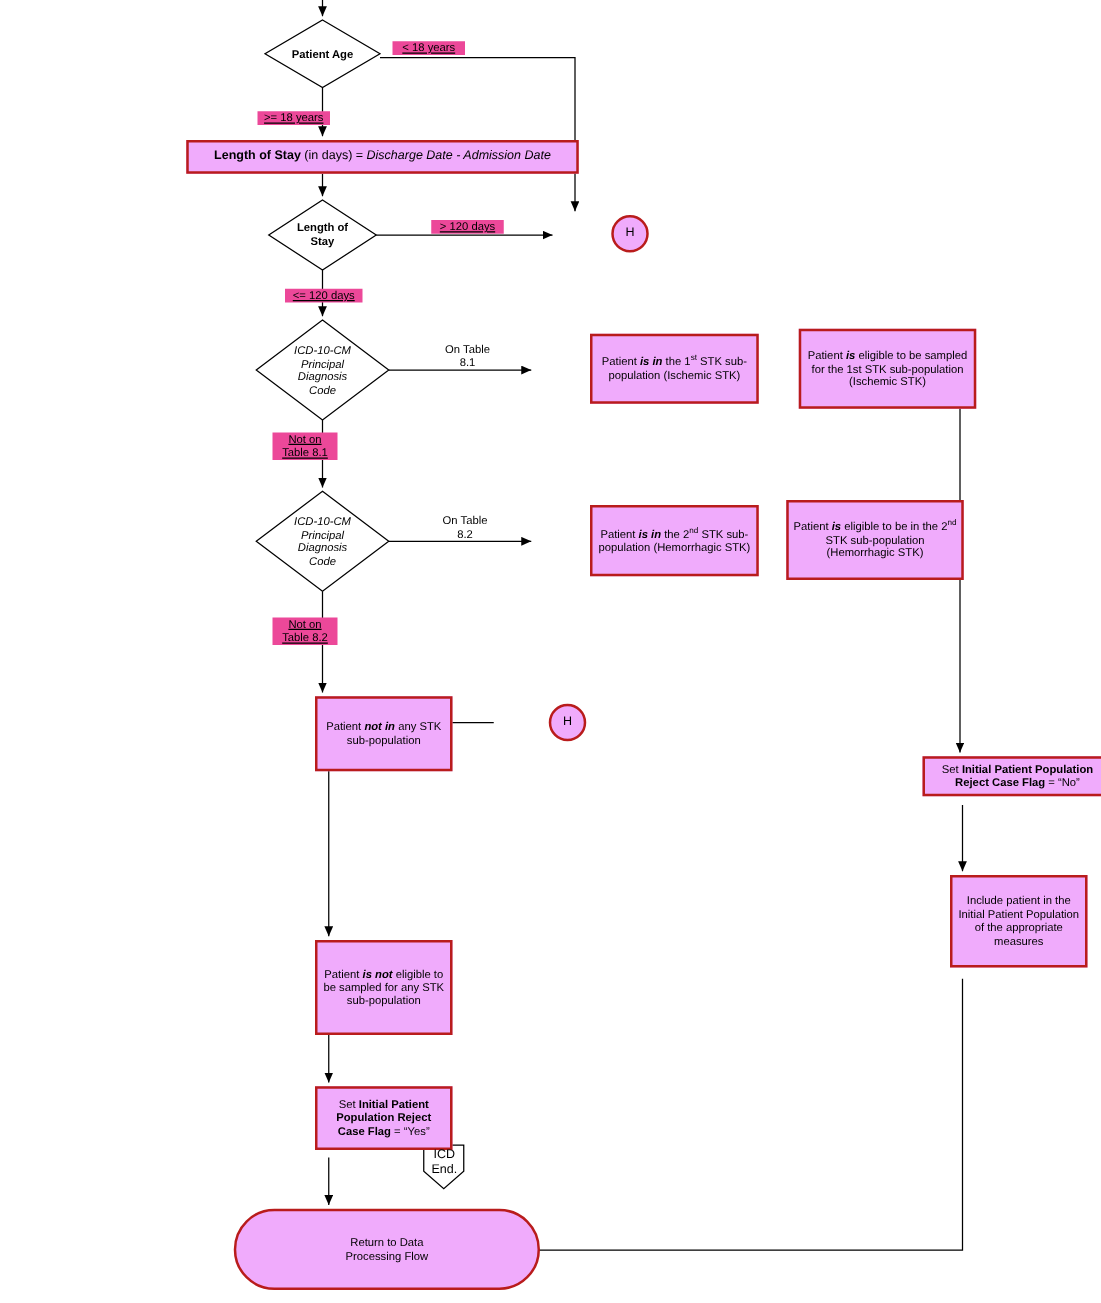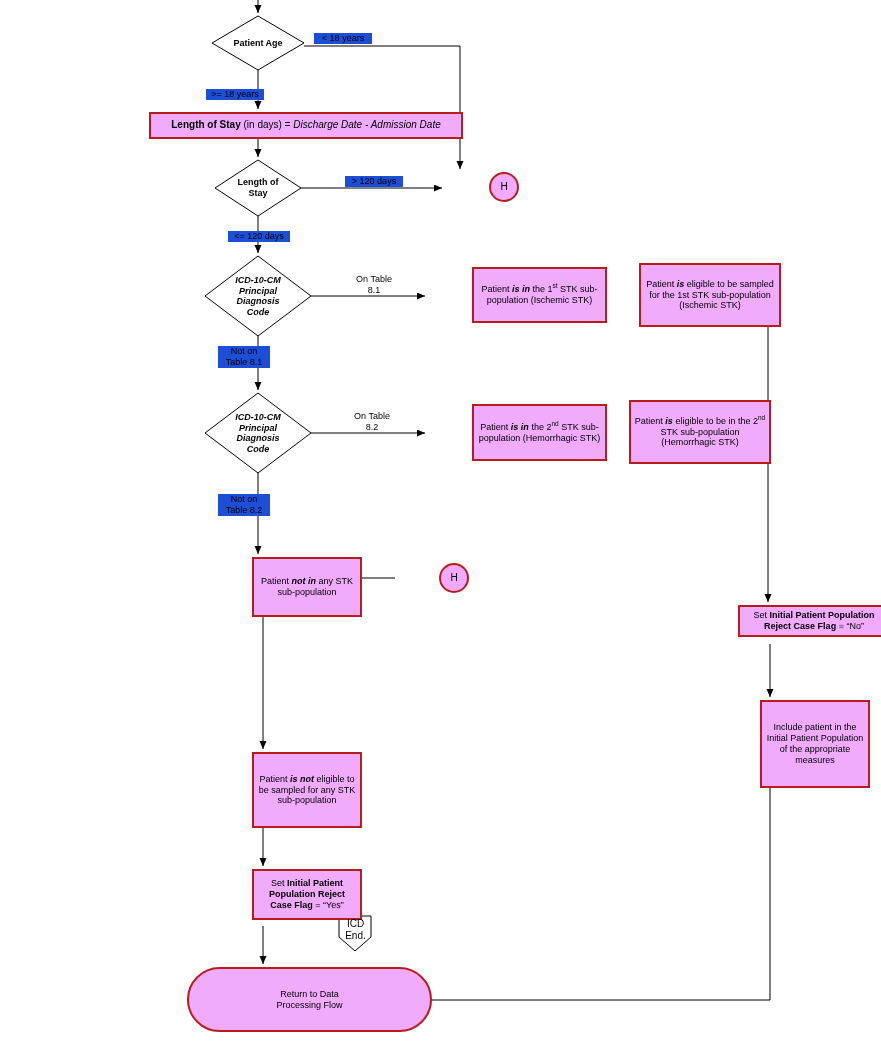--- a/index.html
+++ b/index.html
@@ -1,23 +1,23 @@
 <!DOCTYPE html>
 <html><head>
 <meta charset="utf-8">
 <style>
   html,body{margin:0;padding:0;background:#ffffff;}
   .canvas{position:relative;width:881px;height:1042px;background:#fff;font-family:"Liberation Sans",sans-serif;color:#000;overflow:hidden;}
   .wires{position:absolute;left:0;top:0;}
   .node{position:absolute;box-sizing:border-box;border:2px solid #b91c1c;background:#f0abfc;display:flex;align-items:center;justify-content:center;text-align:center;font-size:9px;line-height:1.22;padding:2px 3px;margin-left:44px;}
   .terminator{border-radius:33px;}
   .circle{border-radius:50%;font-size:10px;}
-  .dlabel{position:absolute;box-sizing:border-box;text-align:center;font-size:9px;line-height:1.18;font-weight:bold;}
+  .dlabel{position:absolute;box-sizing:border-box;text-align:center;font-size:9px;line-height:1.18;}
   .elabel{position:absolute;box-sizing:border-box;text-align:center;font-size:9px;line-height:1.2;}
-  .wbg{background:#1d4ed8;}
+  .wbg{background:#ec4899;text-decoration:underline;}
   .bold{font-weight:bold;}
   .italic{font-style:italic;}
   .em{font-weight:bold;font-style:italic;}
   sup{font-size:6.5px;vertical-align:super;line-height:0;}
   .offpage-label{position:absolute;left:339px;top:918px;width:33px;text-align:center;font-size:10px;line-height:1.15;}
 </style>
 </head>
 <body>
 
 <div class="canvas">
@@ -110,21 +110,21 @@
   </div>
 
   <div class="node" style="left:208px;top:869px;width:110px;height:51px;">
     <div><span>Set </span><span class="bold">Initial Patient Population Reject Case Flag</span><span> = “Yes”</span></div>
   </div>
 
   <div class="node" style="left:694px;top:605px;width:152px;height:32px;">
     <div><span>Set </span><span class="bold">Initial Patient Population Reject Case Flag</span><span> = “No”</span></div>
   </div>
 
-  <div class="node" style="left:716px;top:700px;width:110px;height:88px;">
+  <div class="node" style="left:716px;top:700px;width:110px;height:74px;">
     <div>Include patient in the Initial Patient Population of the appropriate measures</div>
   </div>
 
   <div class="node terminator" style="left:143px;top:967px;width:245px;height:65px;">
     <div>
       <div>Return to Data</div>
       <div>Processing Flow</div>
     </div>
   </div>
 

